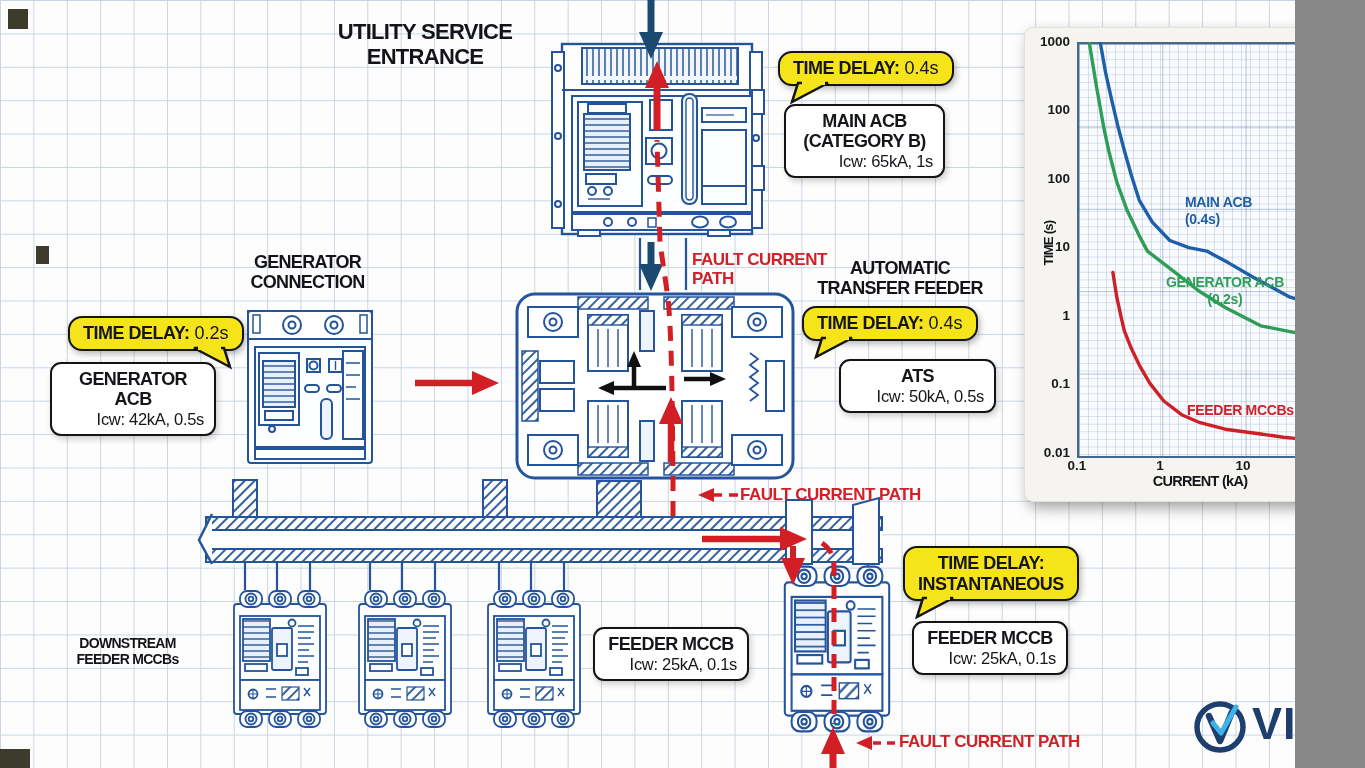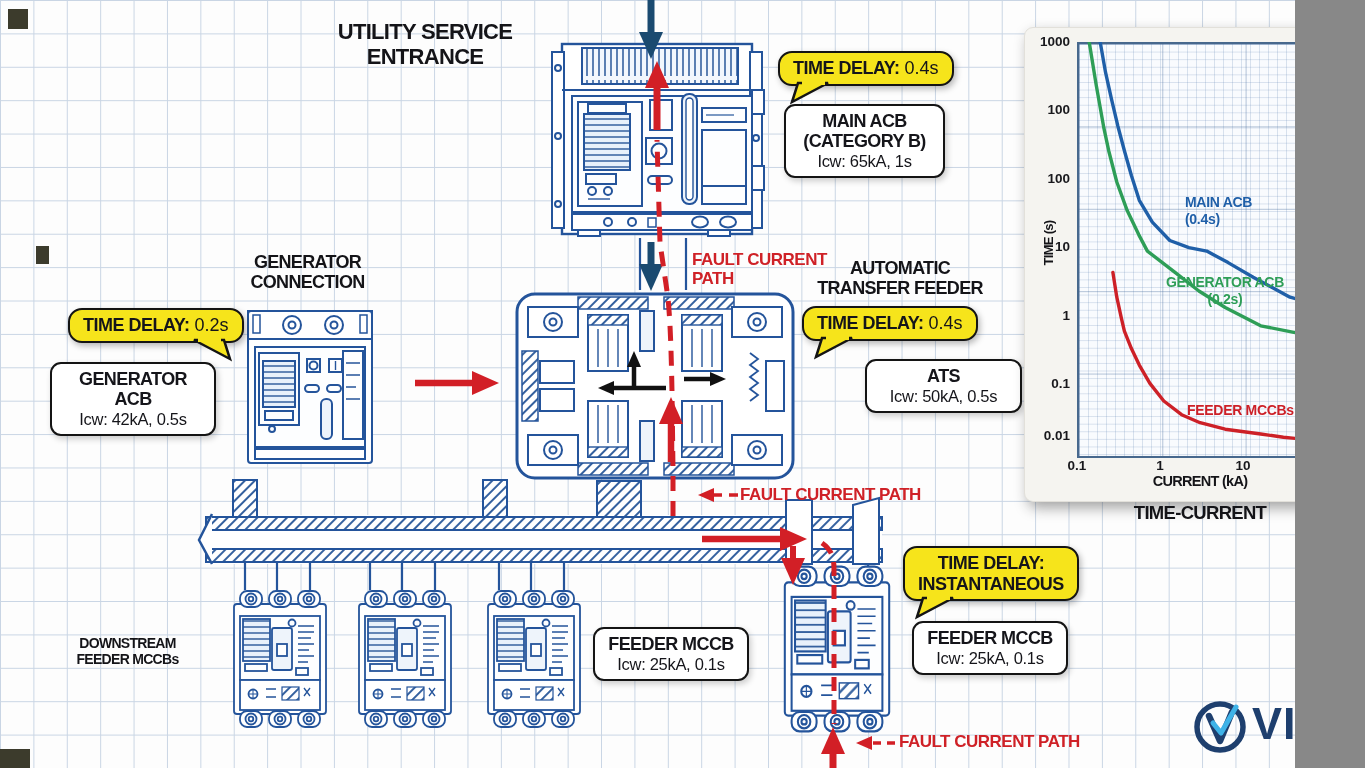--- a/index.html
+++ b/index.html
@@ -18,21 +18,21 @@
     padding:5px 13px;font-size:18px;text-align:center;white-space:nowrap;line-height:1.15;
     box-shadow:2px 3px 6px rgba(0,0,0,.28);
   }
   .callout b{letter-spacing:-0.5px;}
   .tail{position:absolute;overflow:visible;}
   .wbox{
     position:absolute;background:#fff;border:2.5px solid #141414;border-radius:11px;
     padding:5px 10px;text-align:center;box-shadow:2px 3px 6px rgba(0,0,0,.2);
   }
   .wbox .t{font-size:18px;font-weight:700;letter-spacing:-0.6px;line-height:1.12;}
-  .wbox .s{font-size:16.5px;margin-top:1px;letter-spacing:-0.3px;}
+  .wbox .s{font-size:16.5px;margin-top:1px;letter-spacing:-0.3px;text-align:right;}
   .red-label{position:absolute;color:#cf2127;font-weight:700;letter-spacing:-0.5px;line-height:1.1;white-space:nowrap;}
   .panel{
     position:absolute;background:#f5f4f0;border-radius:9px;
     box-shadow:4px 6px 14px rgba(30,30,30,.4);border:1px solid #e2e0da;
   }
   .plot{
     position:absolute;border:2px solid #47688d;background:
       linear-gradient(to right,rgba(62,100,150,.38) 1.3px,transparent 1.3px) 0 0/83.3px 100%,
       linear-gradient(to bottom,rgba(62,100,150,.38) 1.3px,transparent 1.3px) 0 0/100% 82.4px,
       linear-gradient(to right,rgba(95,130,178,.22) 1px,transparent 1px) 0 0/9px 100%,
@@ -309,21 +309,21 @@
   <div class="red-label" style="left:740px;top:486px;font-size:17px;">FAULT CURRENT PATH</div>
   <div class="red-label" style="left:899px;top:733px;font-size:17px;">FAULT CURRENT PATH</div>
 
   <div class="callout" style="left:778px;top:51px;">
     <b>TIME DELAY:</b> <span>0.4s</span>
     <svg class="tail" width="40" height="24" style="left:10px;bottom:-20px;">
         <polygon points="2,22 8,3 38,3" fill="#f6e41b" stroke="#141414" stroke-width="2.5"></polygon>
         <rect x="12" y="0" width="23" height="5" fill="#f6e41b"></rect>
       </svg>
   </div>
-  <div class="callout" style="left:68px;top:308px;">
+  <div class="callout" style="left:68px;top:316px;">
     <b>TIME DELAY:</b> <span>0.2s</span>
     <svg class="tail" width="40" height="24" style="right:10px;bottom:-20px;">
         <polygon points="38,22 2,3 32,3" fill="#f6e41b" stroke="#141414" stroke-width="2.5"></polygon>
         <rect x="6" y="0" width="23" height="5" fill="#f6e41b"></rect>
       </svg>
   </div>
   <div class="callout" style="left:802px;top:306px;">
     <b>TIME DELAY:</b> <span>0.4s</span>
     <svg class="tail" width="40" height="24" style="left:10px;bottom:-20px;">
         <polygon points="2,22 8,3 38,3" fill="#f6e41b" stroke="#141414" stroke-width="2.5"></polygon>
@@ -341,21 +341,21 @@
 
   <div class="wbox" style="left:784px;top:104px;width:137px;">
     <div class="t">MAIN ACB</div>
     <div class="t">(CATEGORY B)</div>
     <div class="s">Icw: 65kA, 1s</div>
   </div>
   <div class="wbox" style="left:50px;top:362px;width:142px;">
     <div class="t">GENERATOR ACB</div>
     <div class="s">Icw: 42kA, 0.5s</div>
   </div>
-  <div class="wbox" style="left:865px;top:359px;width:133px;">
+  <div class="wbox" style="left:839px;top:359px;width:133px;">
     <div class="t">ATS</div>
     <div class="s">Icw: 50kA, 0.5s</div>
   </div>
   <div class="wbox" style="left:593px;top:627px;width:132px;">
     <div class="t">FEEDER MCCB</div>
     <div class="s">Icw: 25kA, 0.1s</div>
   </div>
   <div class="wbox" style="left:912px;top:621px;width:132px;">
     <div class="t">FEEDER MCCB</div>
     <div class="s">Icw: 25kA, 0.1s</div>
@@ -368,21 +368,21 @@
       <path d="M12.2,0.0 L19.2,43.1 L26.9,86.2 L31.7,108.7 L39.8,140.0 L50.2,168.6 L61.7,192.6 L70.4,209.1 L98.0,230.4 L121.9,249.0 L148.2,265.5 L183.7,283.8 L216.8,290.3 L243.7,295.4" fill="none" stroke="#2e9e57" stroke-width="3.4" stroke-linecap="round" stroke-linejoin="round"></path>
       <path d="M35.9,230.4 L39.8,255.2 L44.3,275.8 L47.4,289.1 L54.4,306.6 L62.3,323.1 L72.9,341.4 L86.8,359.0 L104.6,372.7 L123.1,380.7 L148.2,387.2 L183.7,392.0 L206.4,395.2 L228.4,397.5" fill="none" stroke="#cd2027" stroke-width="3.4" stroke-linecap="round" stroke-linejoin="round"></path>
     </svg>
 
   <div class="tick ytick" style="left:1028px;top:34px;">1000</div>
   <div class="tick ytick" style="left:1028px;top:102px;">100</div>
   <div class="tick ytick" style="left:1028px;top:171px;">100</div>
   <div class="tick ytick" style="left:1028px;top:239px;">10</div>
   <div class="tick ytick" style="left:1028px;top:308px;">1</div>
   <div class="tick ytick" style="left:1028px;top:376px;">0.1</div>
-  <div class="tick ytick" style="left:1028px;top:428px;">0.01</div>
+  <div class="tick ytick" style="left:1028px;top:445px;">0.01</div>
 
   <div class="tick xtick" style="left:1062px;top:458px;">0.1</div>
   <div class="tick xtick" style="left:1145px;top:458px;">1</div>
   <div class="tick xtick" style="left:1228px;top:458px;">10</div>
   <div class="tick xtick" style="left:1311px;top:458px;">100</div>
 
   <div class="abs h" style="left:1120px;top:473px;width:160px;font-size:14.5px;">CURRENT (kA)</div>
   <div class="abs h" style="left:1005px;top:235px;width:90px;height:16px;font-size:13px;transform:rotate(-90deg);">TIME (s)</div>
 
   <div class="curvelab" style="left:1185px;top:194px;color:#1f5fa8;">
@@ -391,21 +391,20 @@
   </div>
   <div class="curvelab" style="left:1150px;top:274px;width:150px;text-align:center;color:#2e9e57;">
     <div>GENERATOR ACB</div>
     <div>(0.2s)</div>
   </div>
   <div class="curvelab" style="left:1187px;top:402px;color:#cd2027;">
     <div>FEEDER MCCBs</div>
   </div>
 
   <div class="abs h" style="left:1075px;top:503px;width:250px;font-size:18.5px;">
-    <div>TIME-CURRENT</div>
   </div>
 
   <div class="abs" style="left:1190px;top:696px;width:170px;height:60px;">
     <svg class="abs" style="left:0;top:0;" width="62" height="60">
       <circle cx="30" cy="31" r="23" fill="none" stroke="#1e3f6e" stroke-width="5.5"></circle>
       <path d="M19,20 L30,45 L42,16" fill="none" stroke="#1e3f6e" stroke-width="6.5" stroke-linecap="round" stroke-linejoin="round"></path>
       <path d="M23,27 L31,37 L46,11" fill="none" stroke="#3fb3e8" stroke-width="5" stroke-linecap="round" stroke-linejoin="round"></path>
     </svg>
     <div class="abs" style="left:62px;top:2px;font-size:45px;font-weight:700;letter-spacing:1px;color:#1e3f6e;">VIOX</div>
   </div>

